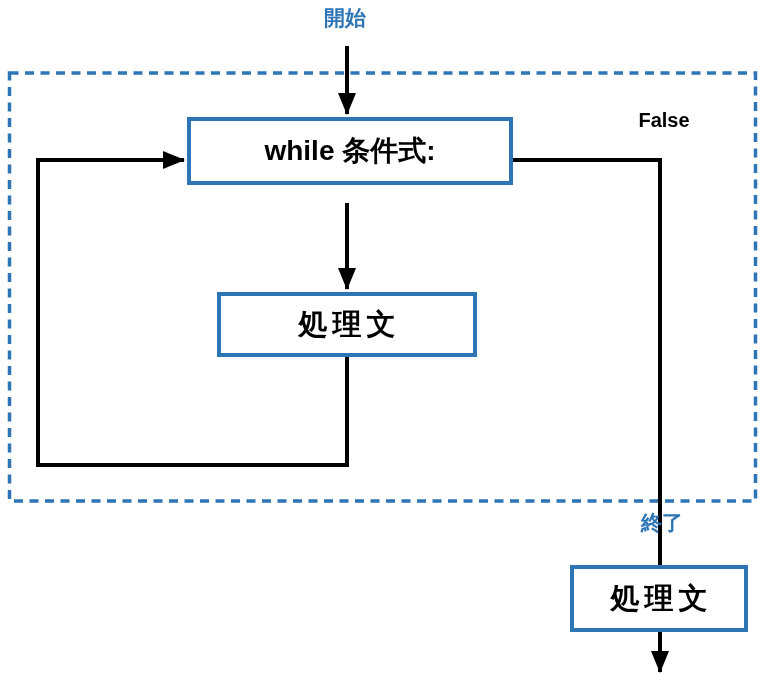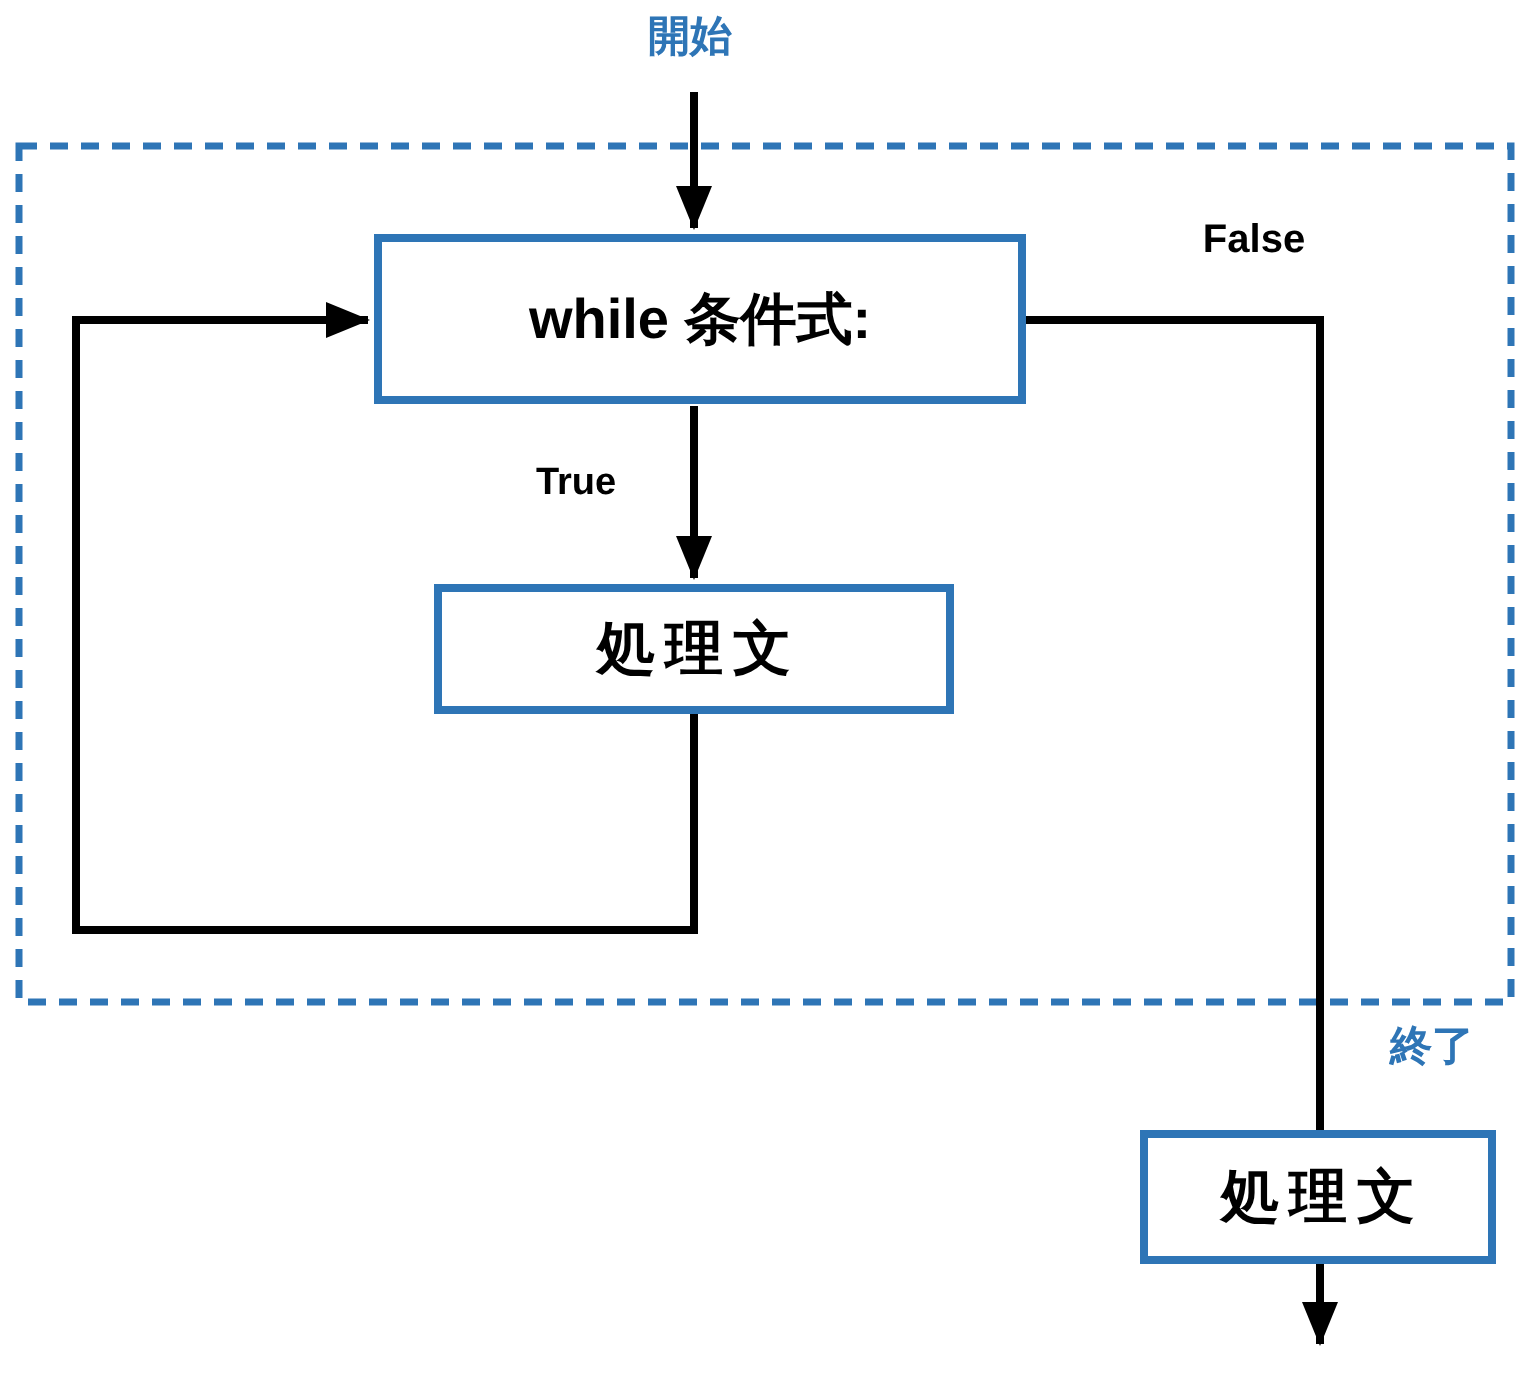--- a/index.html
+++ b/index.html
@@ -36,21 +36,21 @@
     background: #ffffff;
     border: 4px solid var(--accent);
     display: flex;
     align-items: center;
     justify-content: center;
     color: #000000;
     font-weight: bold;
   }
   .box-condition {
     left: 187px; top: 117px;
-    width: 326px; height: 85px;
+    width: 326px; height: 68px;
     font-size: 28px;
   }
   .box-loop-body {
     left: 217px; top: 292px;
     width: 260px; height: 65px;
     font-size: 29px;
     letter-spacing: 5px;
     text-indent: 5px;
   }
   .box-after-loop {
@@ -61,23 +61,23 @@
     text-indent: 5px;
   }
   .flow-label {
     position: absolute;
     width: 100px;
     text-align: center;
     font-weight: bold;
     white-space: nowrap;
   }
   .label-start { left: 295px; top: 4px;  font-size: 21px; color: var(--accent); }
-  .label-end   { left: 666px; top: 509px; font-size: 21px; color: var(--accent); }
+  .label-end   { left: 612px; top: 509px; font-size: 21px; color: var(--accent); }
   .label-true  { left: 238px; top: 231px; font-size: 19px; color: #000000; }
-  .label-false { left: 577px; top: 109px; font-size: 20px; color: #000000; }
+  .label-false { left: 614px; top: 109px; font-size: 20px; color: #000000; }
 </style>
 </head>
 <body>
 
 <div id="canvas">
 
   <svg id="connectors" viewBox="0 0 768 688" xmlns="http://www.w3.org/2000/svg">
     <defs>
       <marker id="arrowhead" viewBox="0 0 22 18" refX="21" refY="9" markerWidth="22" markerHeight="18" markerUnits="userSpaceOnUse" orient="auto">
         <path d="M0,0 L22,9 L0,18 Z"></path>
@@ -94,21 +94,20 @@
 
     <polyline points="512,160 660,160 660,566"></polyline>
 
     <line x1="660" y1="631" x2="660" y2="672" marker-end="url(#arrowhead)"></line>
   </svg>
 
   <div class="flow-label label-start">開始</div>
 
   <div class="flow-label label-false">False</div>
 
-  <div class="flow-label label-true">True</div>
 
   <div class="flow-label label-end">終了</div>
 
   <div class="node-box box-condition">while 条件式:</div>
 
   <div class="node-box box-loop-body">処理文</div>
 
   <div class="node-box box-after-loop">処理文</div>
 
 </div>

